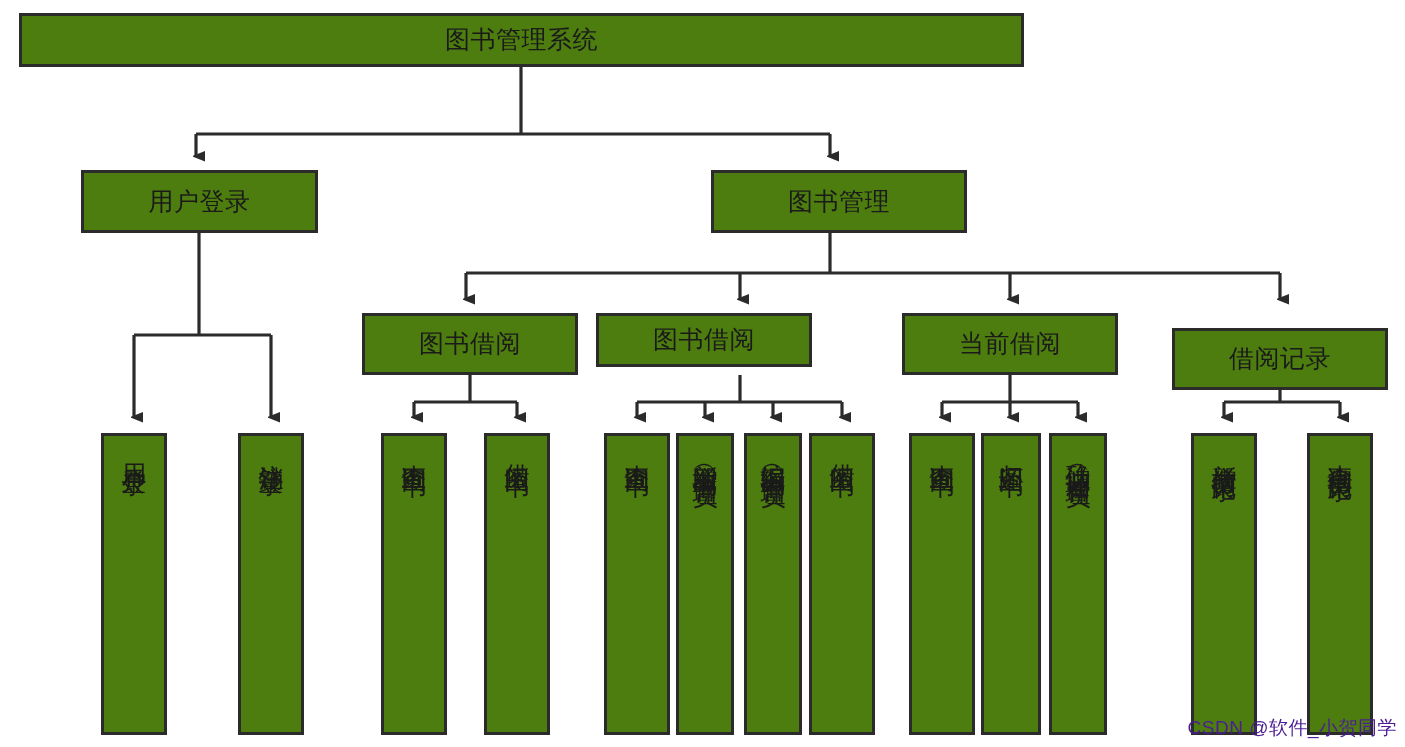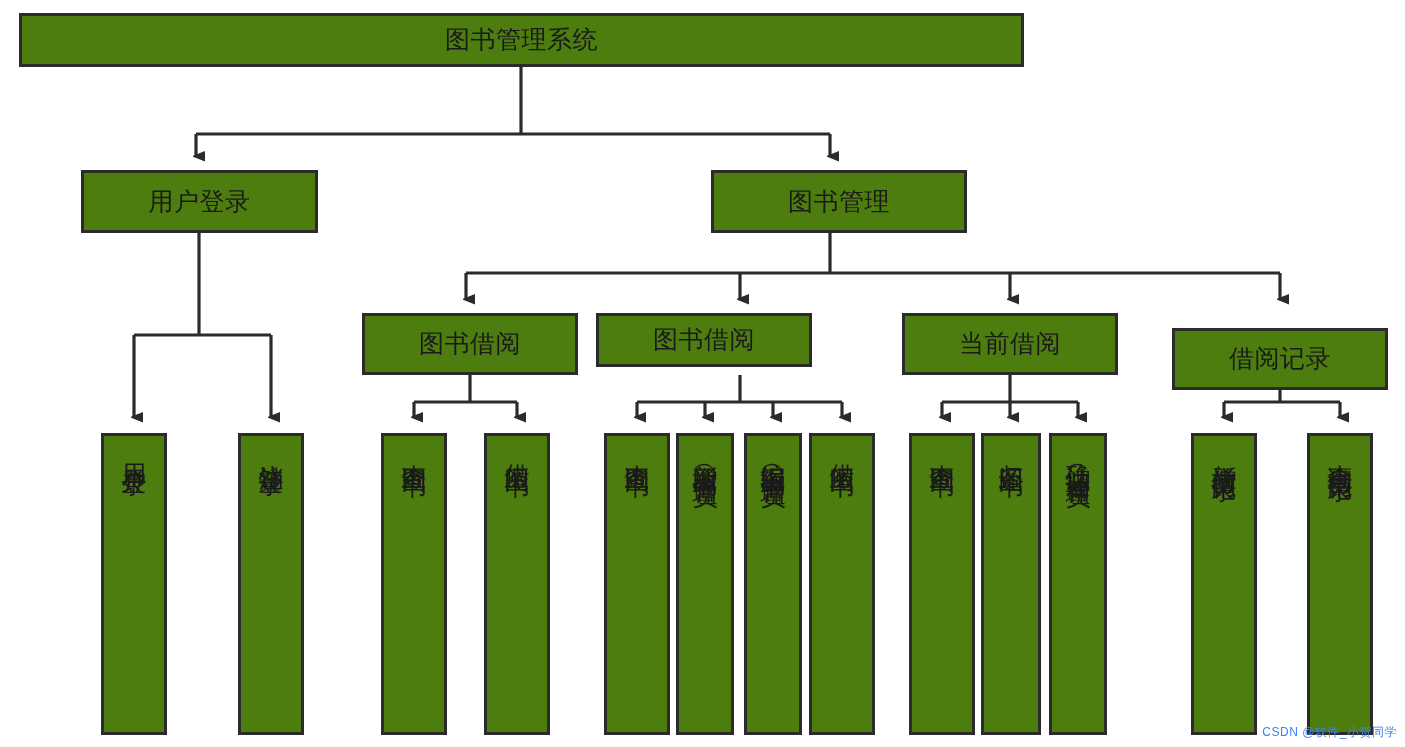--- a/index.html
+++ b/index.html
@@ -53,22 +53,22 @@
     writing-mode: vertical-rl;
     text-orientation: upright;
     font-size: 25px;
     letter-spacing: 3px;
     line-height: 1;
   }
   #watermark {
     position: absolute;
     right: 8px;
     bottom: 6px;
-    font-size: 12px;
-    color: #3b82f6;
+    font-size: 19px;
+    color: #4c1d95;
     letter-spacing: 0.5px;
     white-space: nowrap;
     margin-top: 35px;
   }
 </style>
 </head>
 <body>
 
 <div id="canvas">
 

